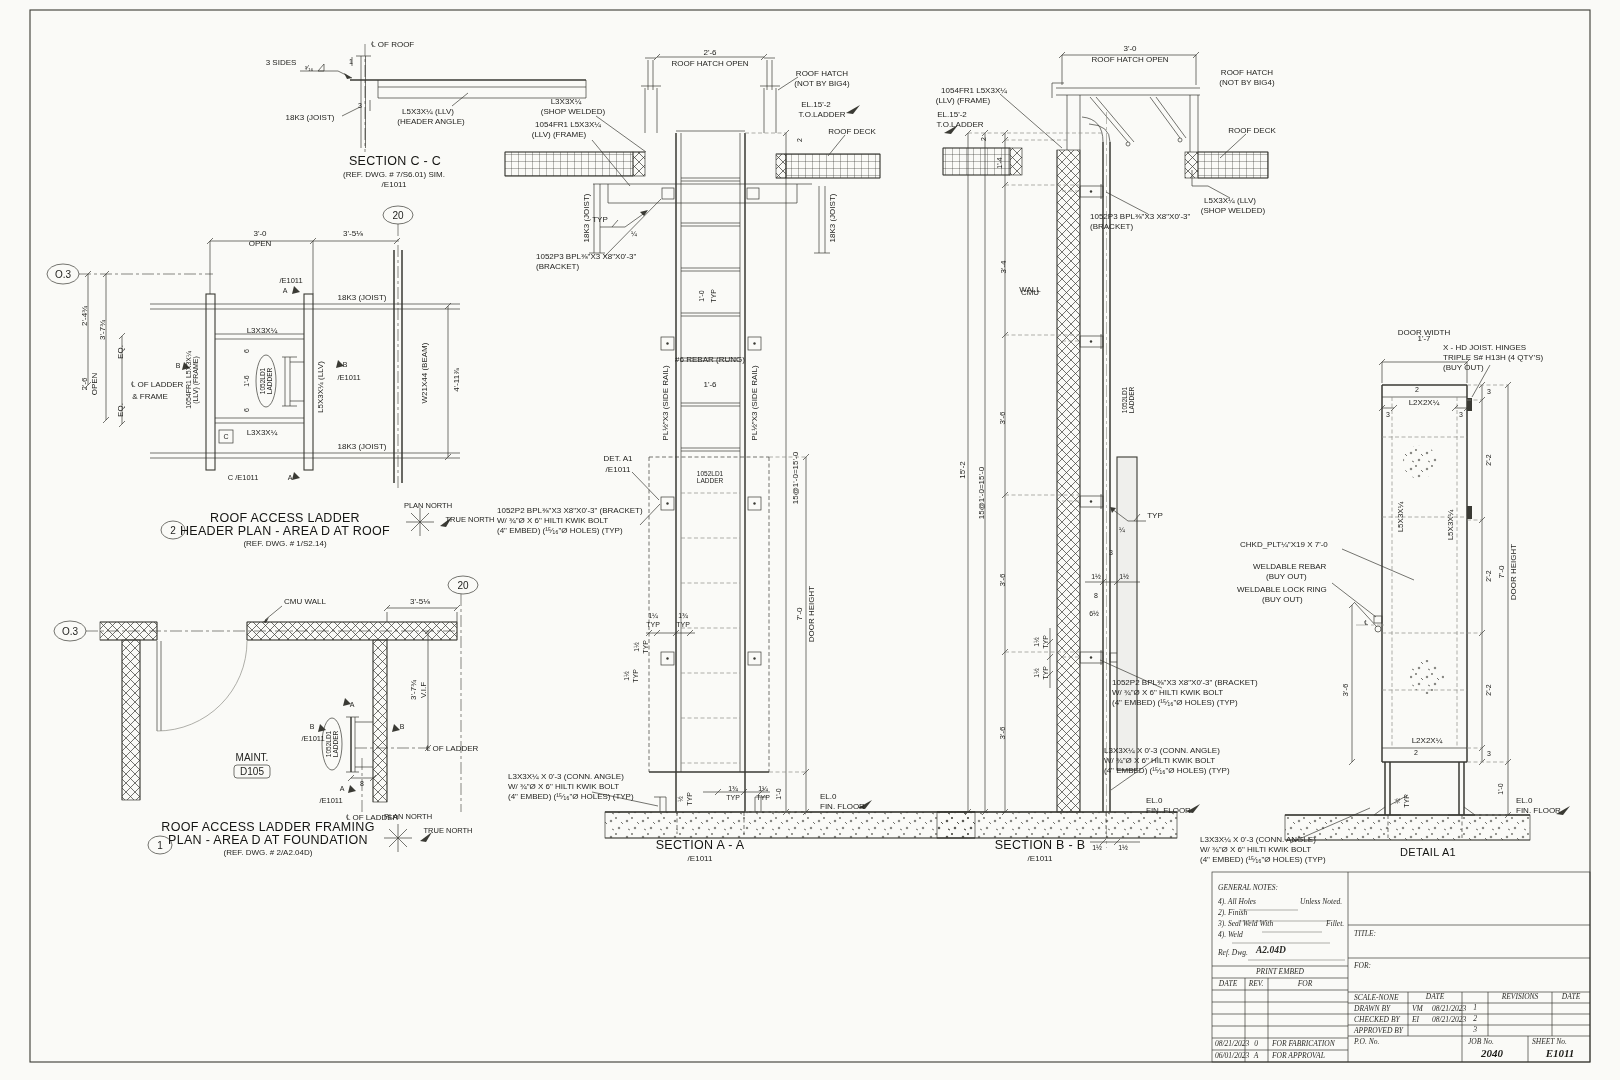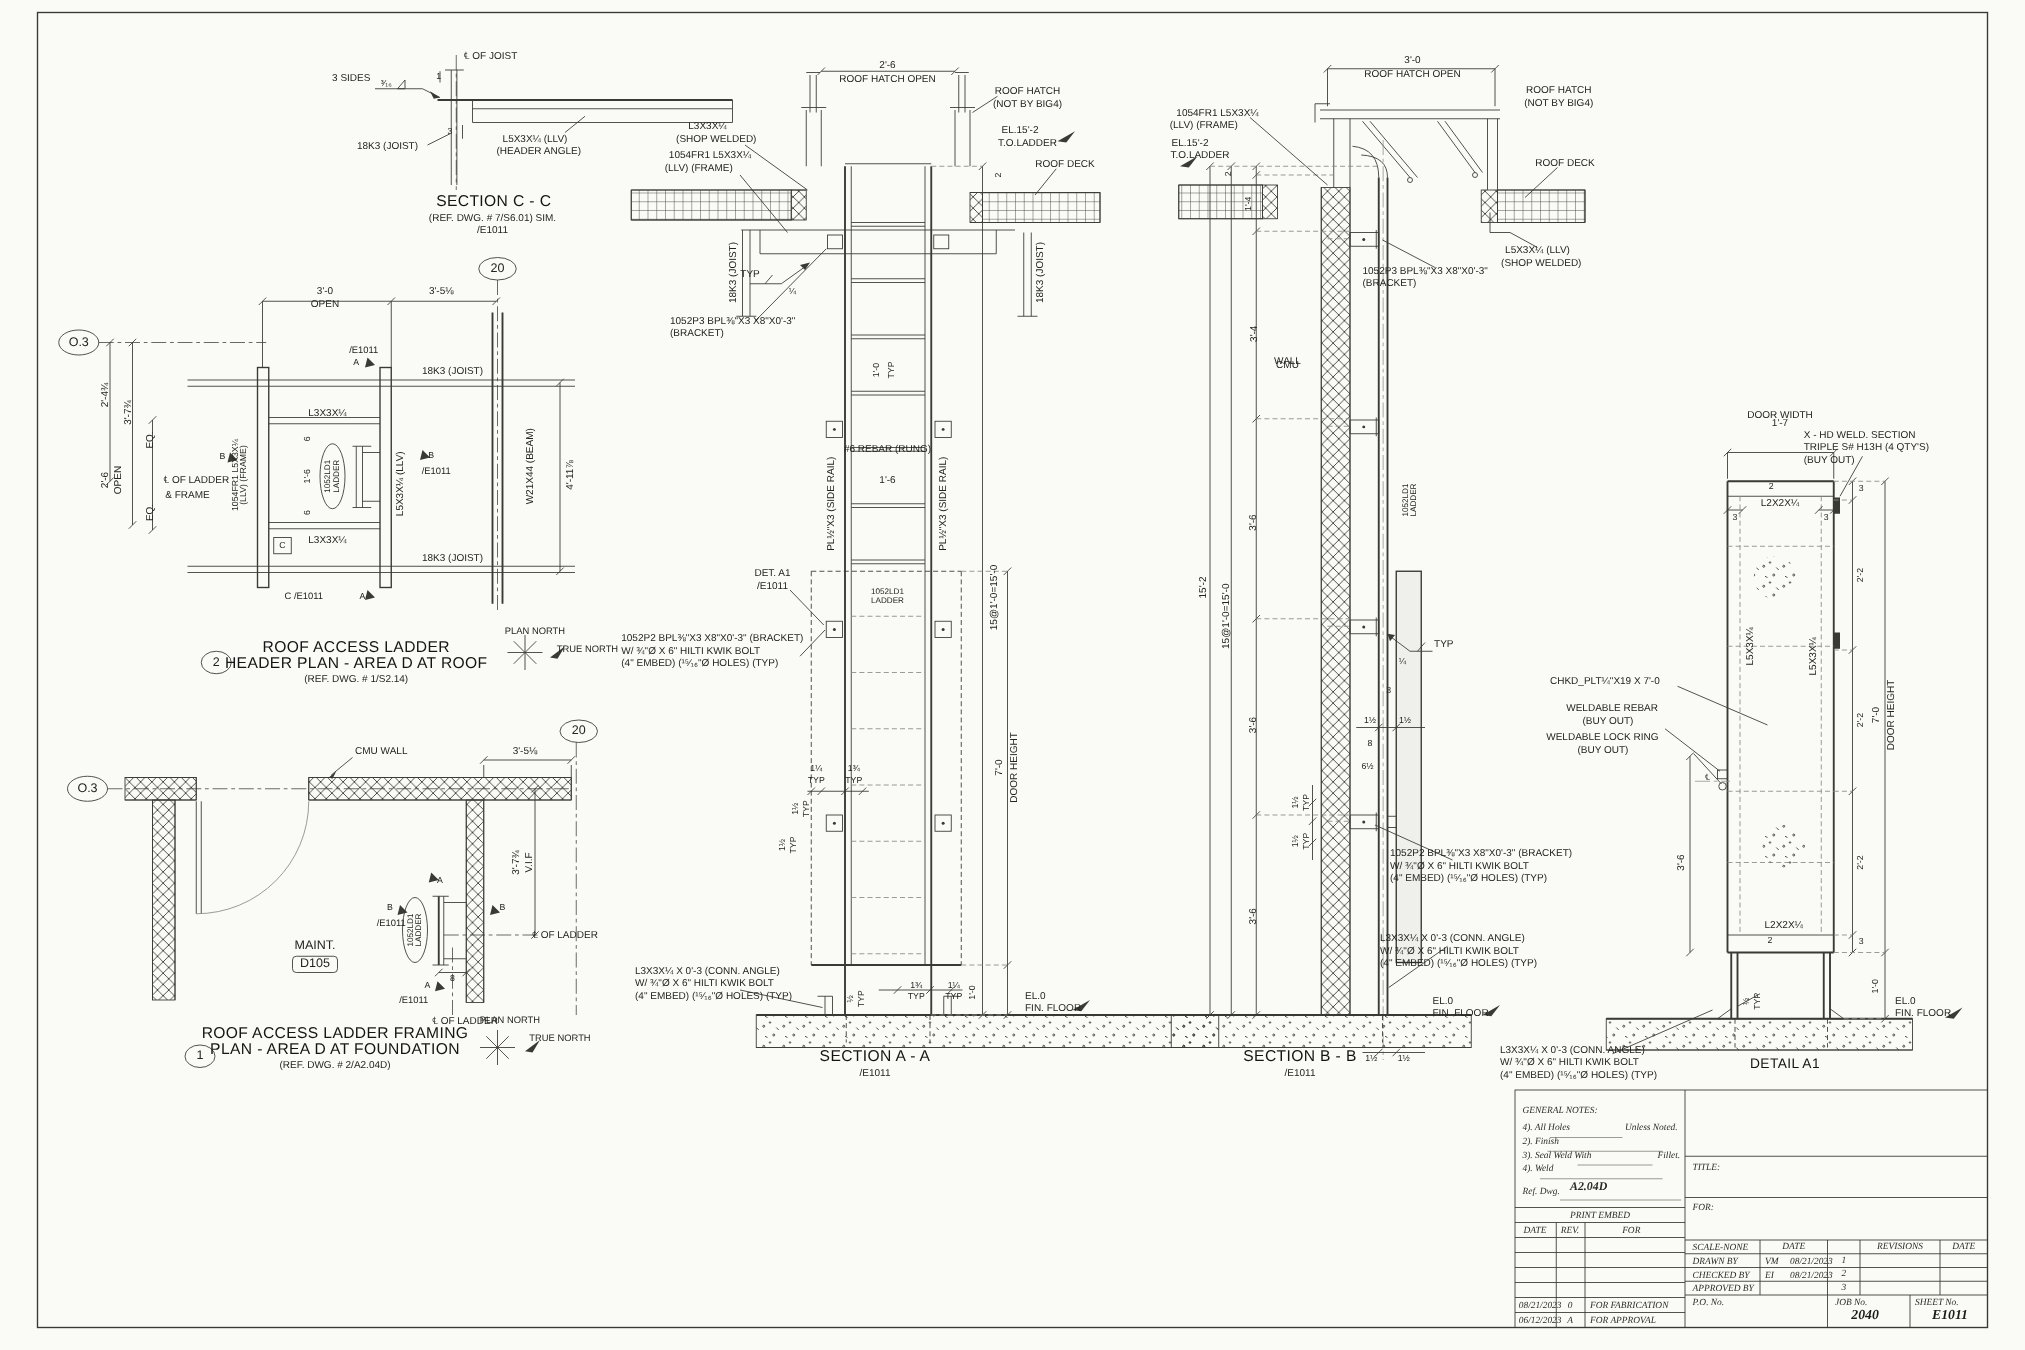--- a/index.html
+++ b/index.html
@@ -220,21 +220,21 @@
 <path d="M1490 365 1472 397M1342 549 1414 580M1332 583 1376 617M1355 603 1377 627M1408 795 1390 805"></path>
 <polygon class="f" points="1556,814 1570,806 1563,815"></polygon>
 
 <rect x="1212" y="872" width="378" height="190"></rect>
 <path d="M1348 872V1062M1212 966H1348M1212 978H1348M1212 990H1348M1212 1002H1348M1212 1014H1348M1212 1026H1348M1212 1038H1348M1212 1050H1348M1245 978V1062M1268 978V1062"></path>
 <path class="lt" d="M1240 910H1298M1238 921H1330M1262 932H1322M1232 943H1330M1248 960H1345"></path>
 <path d="M1348 925H1590M1348 958H1590M1348 992H1590M1348 1003H1590M1348 1014H1590M1348 1025H1590M1348 1036H1590M1408 992V1036M1462 992V1062M1488 992V1036M1552 992V1036M1528 1036V1062"></path>
 </svg>
 
 <div>
-  <div class="lb la" style="left:371px;top:40px">℄ OF JOIST</div>
+  <div class="lb la" style="left:371px;top:40px">℄ OF ROOF</div>
   <div class="lb" style="left:281px;top:62px">3 SIDES</div>
   <div class="lb xs" style="left:309px;top:68px">³⁄₁₆</div>
   <div class="lb xs" style="left:351px;top:62px">1</div>
   <div class="lb xs" style="left:360px;top:106px">3</div>
   <div class="lb" style="left:310px;top:117px">18K3 (JOIST)</div>
   <div class="lb" style="left:428px;top:111px">L5X3X¼ (LLV)</div>
   <div class="lb" style="left:431px;top:121px">(HEADER ANGLE)</div>
   <div class="lb t1" style="left:395px;top:161px">SECTION C - C</div>
   <div class="lb t2" style="left:394px;top:174px">(REF. DWG. # 7/S6.01) SIM.</div>
   <div class="lb t2" style="left:394px;top:184px">/E1011</div>
@@ -431,21 +431,21 @@
   <div class="lb t1" style="left:1040px;top:845px">SECTION B - B</div>
   <div class="lb t2" style="left:1040px;top:858px">/E1011</div>
   <div class="lb la" style="left:1200px;top:835px">L3X3X¼ X 0'-3 (CONN. ANGLE)</div>
   <div class="lb la" style="left:1200px;top:845px">W/ ¾"Ø X 6" HILTI KWIK BOLT</div>
   <div class="lb la" style="left:1200px;top:855px">(4" EMBED) (¹⁵⁄₁₆"Ø HOLES) (TYP)</div>
 </div>
 
 <div>
   <div class="lb" style="left:1424px;top:338px">1'-7</div>
   <div class="lb" style="left:1424px;top:332px">DOOR WIDTH</div>
-  <div class="lb la" style="left:1443px;top:343px">X - HD WELD. SECTION</div>
+  <div class="lb la" style="left:1443px;top:343px">X - HD JOIST. HINGES</div>
   <div class="lb la" style="left:1443px;top:353px">TRIPLE S# H13H (4 QTY'S)</div>
   <div class="lb la" style="left:1443px;top:363px">(BUY OUT)</div>
   <div class="lb xs" style="left:1417px;top:390px">2</div>
   <div class="lb" style="left:1424px;top:402px">L2X2X¼</div>
   <div class="lb xs" style="left:1388px;top:415px">3</div>
   <div class="lb xs" style="left:1461px;top:415px">3</div>
   <div class="lb xs" style="left:1489px;top:392px">3</div>
   <div class="lb rt xs" style="left:1489px;top:460px">2'-2</div>
   <div class="lb rt xs" style="left:1489px;top:576px">2'-2</div>
   <div class="lb rt xs" style="left:1489px;top:690px">2'-2</div>
@@ -481,21 +481,21 @@
   <div class="lb la tt" style="left:1218px;top:931px">4). Weld</div>
   <div class="lb la tt" style="left:1218px;top:949px">Ref. Dwg.</div>
   <div class="lb la tt" style="left:1256px;top:946px;font-size:9.5px;font-weight:bold">A2.04D</div>
   <div class="lb tt" style="left:1280px;top:972px">PRINT EMBED</div>
   <div class="lb tt" style="left:1228px;top:984px">DATE</div>
   <div class="lb tt" style="left:1256px;top:984px">REV.</div>
   <div class="lb tt" style="left:1305px;top:984px">FOR</div>
   <div class="lb la tt" style="left:1215px;top:1040px">08/21/2023</div>
   <div class="lb tt" style="left:1256px;top:1044px">0</div>
   <div class="lb la tt" style="left:1272px;top:1040px">FOR FABRICATION</div>
-  <div class="lb la tt" style="left:1215px;top:1052px">06/12/2023</div>
+  <div class="lb la tt" style="left:1215px;top:1052px">06/01/2023</div>
   <div class="lb tt" style="left:1256px;top:1056px">A</div>
   <div class="lb la tt" style="left:1272px;top:1052px">FOR APPROVAL</div>
   <div class="lb la tt" style="left:1354px;top:930px">TITLE:</div>
   <div class="lb la tt" style="left:1354px;top:962px">FOR:</div>
   <div class="lb la tt" style="left:1354px;top:994px">SCALE-NONE</div>
   <div class="lb tt" style="left:1435px;top:997px">DATE</div>
   <div class="lb tt" style="left:1520px;top:997px">REVISIONS</div>
   <div class="lb tt" style="left:1571px;top:997px">DATE</div>
   <div class="lb la tt" style="left:1354px;top:1005px">DRAWN BY</div>
   <div class="lb la tt" style="left:1412px;top:1005px">VM</div>

